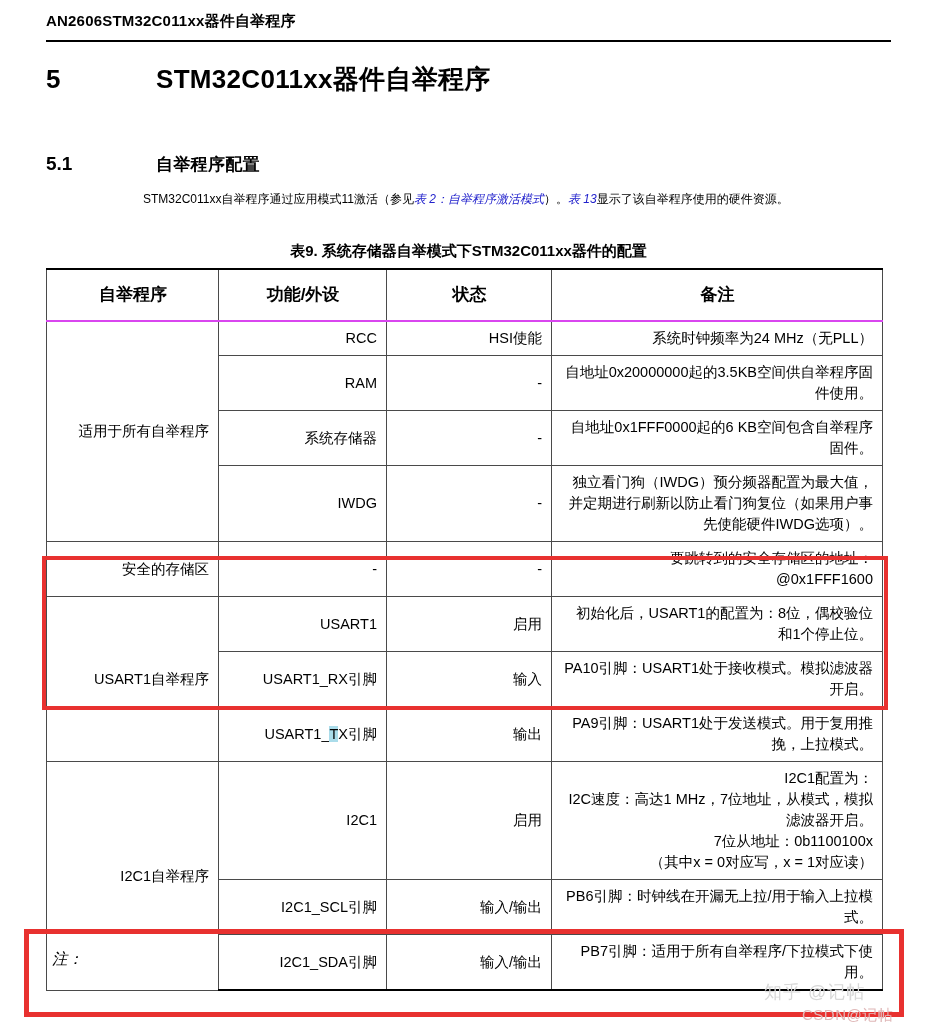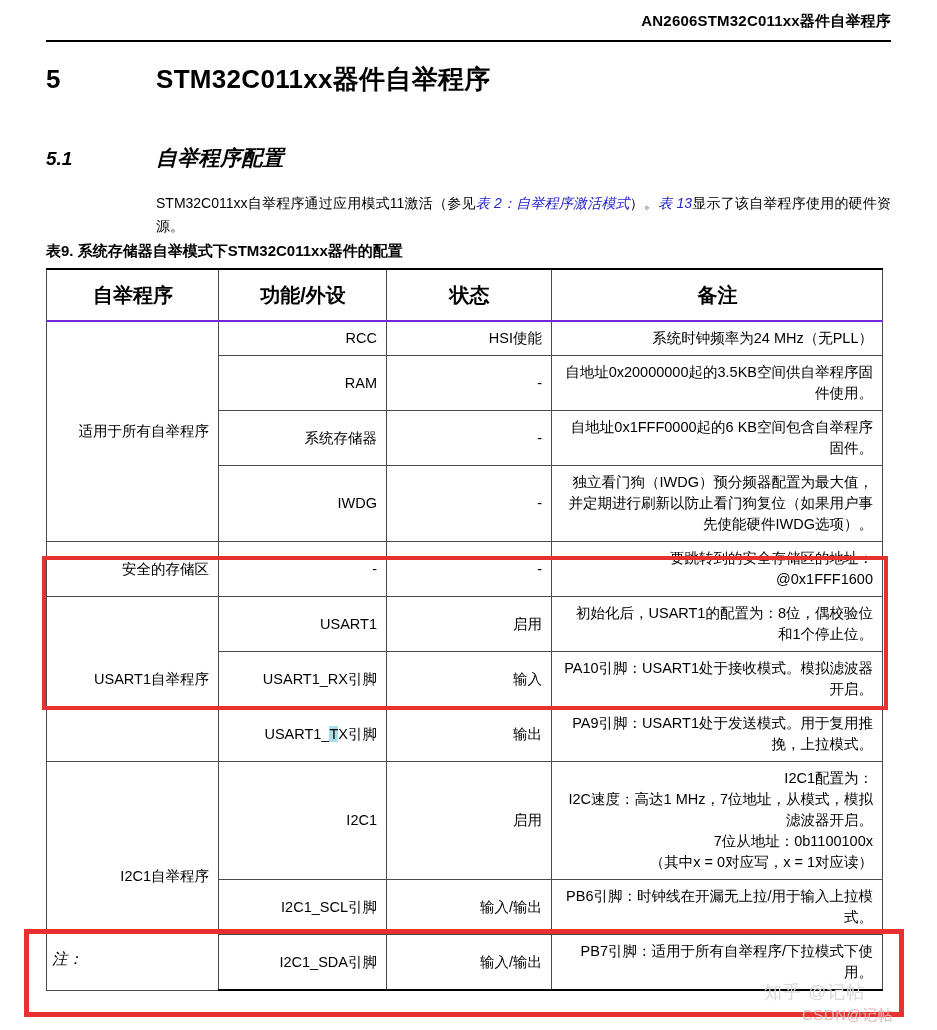--- a/index.html
+++ b/index.html
@@ -16,21 +16,21 @@
     overflow: hidden;
   }
 
   
   .page-header {
     position: absolute;
     left: 46px;
     top: 12px;
     width: 845px;
     display: flex;
-    justify-content: flex-end;
+    justify-content: flex-start;
     align-items: baseline;
     font-size: 15px;
     font-weight: bold;
     letter-spacing: 0.2px;
   }
   .header-rule {
     position: absolute;
     left: 46px;
     top: 40px;
     width: 845px;
@@ -55,60 +55,61 @@
   }
   .h1-text {
     font-size: 26px;
     font-weight: bold;
     letter-spacing: 0.3px;
   }
 
   .h2-block {
     position: absolute;
     left: 46px;
-    top: 144px;
+    top: 133px;
     width: 845px;
     display: flex;
     align-items: baseline;
-    font-style: italic;
   }
   .h2-num {
     font-size: 19px;
     font-weight: bold;
     width: 110px;
     flex: none;
   }
   .h2-text {
-    font-size: 21px;
+    font-size: 17px;
     font-weight: bold;
     letter-spacing: 0.3px;
+    margin-top: 20px;
   }
 
   
   .intro {
     position: absolute;
-    left: 156px;
+    left: 143px;
     top: 178px;
     width: 735px;
-    font-size: 14px;
+    font-size: 12px;
     line-height: 1.62;
     text-align: justify;
   }
   .link {
     color: #2222cc;
     font-style: italic;
     font-weight: normal;
   }
 
   
   .table-caption {
     position: absolute;
     left: 46px;
     top: 242px;
     width: 845px;
+    text-align: center;
     font-size: 15px;
     font-weight: bold;
   }
 
   
   .cfg-table {
     position: absolute;
     left: 46px;
     top: 268px;
     width: 836px;
@@ -121,24 +122,24 @@
     border: 1px solid #4a4a4a;
     padding: 6px 9px 6px 10px;
     vertical-align: middle;
     line-height: 1.45;
     font-weight: normal;
     text-align: right;
   }
   .cfg-table thead th {
     text-align: center;
     font-weight: bold;
-    font-size: 20px;
+    font-size: 17px;
     height: 38px;
     border-top: 2px solid #000000;
-    border-bottom: 2px solid #6d28d9;
+    border-bottom: 2px solid #d946ef;
     vertical-align: middle;
   }
   .cfg-table tbody tr:last-child td {
     border-bottom: 2px solid #000000;
   }
   .col-group { text-align: center; vertical-align: middle; }
 
   
   .red-box {
     position: absolute;

